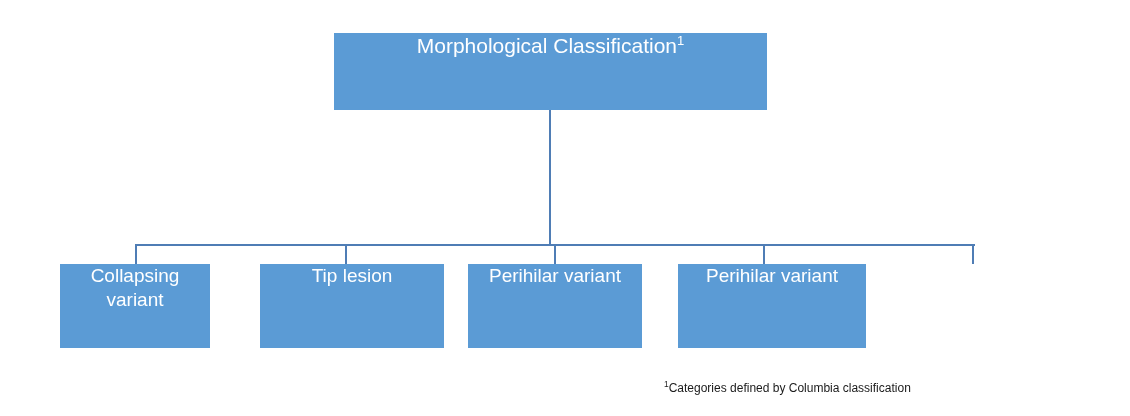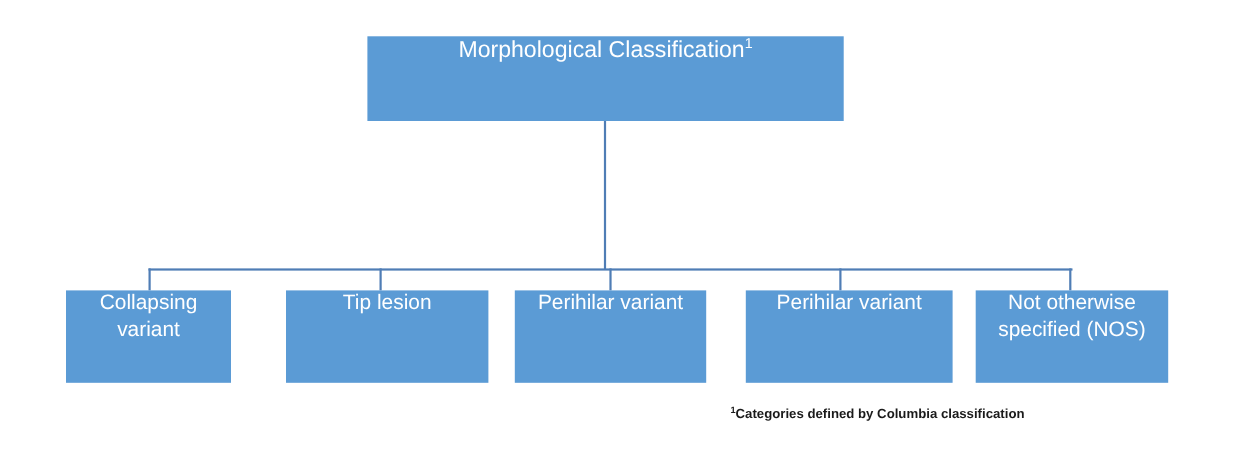--- a/index.html
+++ b/index.html
@@ -40,24 +40,24 @@
     vertical-align:super;
   }
   .line{
     position:absolute;
     background:var(--connector);
   }
   .line.v{width:2px;}
   .line.h{height:2px;}
   .footnote{
     position:absolute;
-    left:664px;top:368px;
+    left:664px;top:380px;
     color:var(--footnote-text);
     font-size:12px;line-height:16px;
-    font-weight:bold;
+    font-weight:normal;
     white-space:nowrap;
   }
   .footnote sup{
     font-size:70%;
     line-height:0;
     vertical-align:super;
   }
 </style>
 </head>
 <body>
@@ -81,21 +81,18 @@
   </div>
   <div class="box child" style="left:260px;width:184px;">
     <span>Tip lesion</span>
   </div>
   <div class="box child" style="left:468px;width:174px;">
     <span>Perihilar variant</span>
   </div>
   <div class="box child" style="left:678px;width:188px;">
     <span>Perihilar variant</span>
   </div>
-  <div class="box child" style="left:887px;width:175px;">
-    <span>Not otherwise specified (NOS)</span>
-  </div>
 
   <div class="footnote">
     <sup>1</sup><span>Categories defined by Columbia classification</span>
   </div>
 
 </div>
 
 </body></html>

